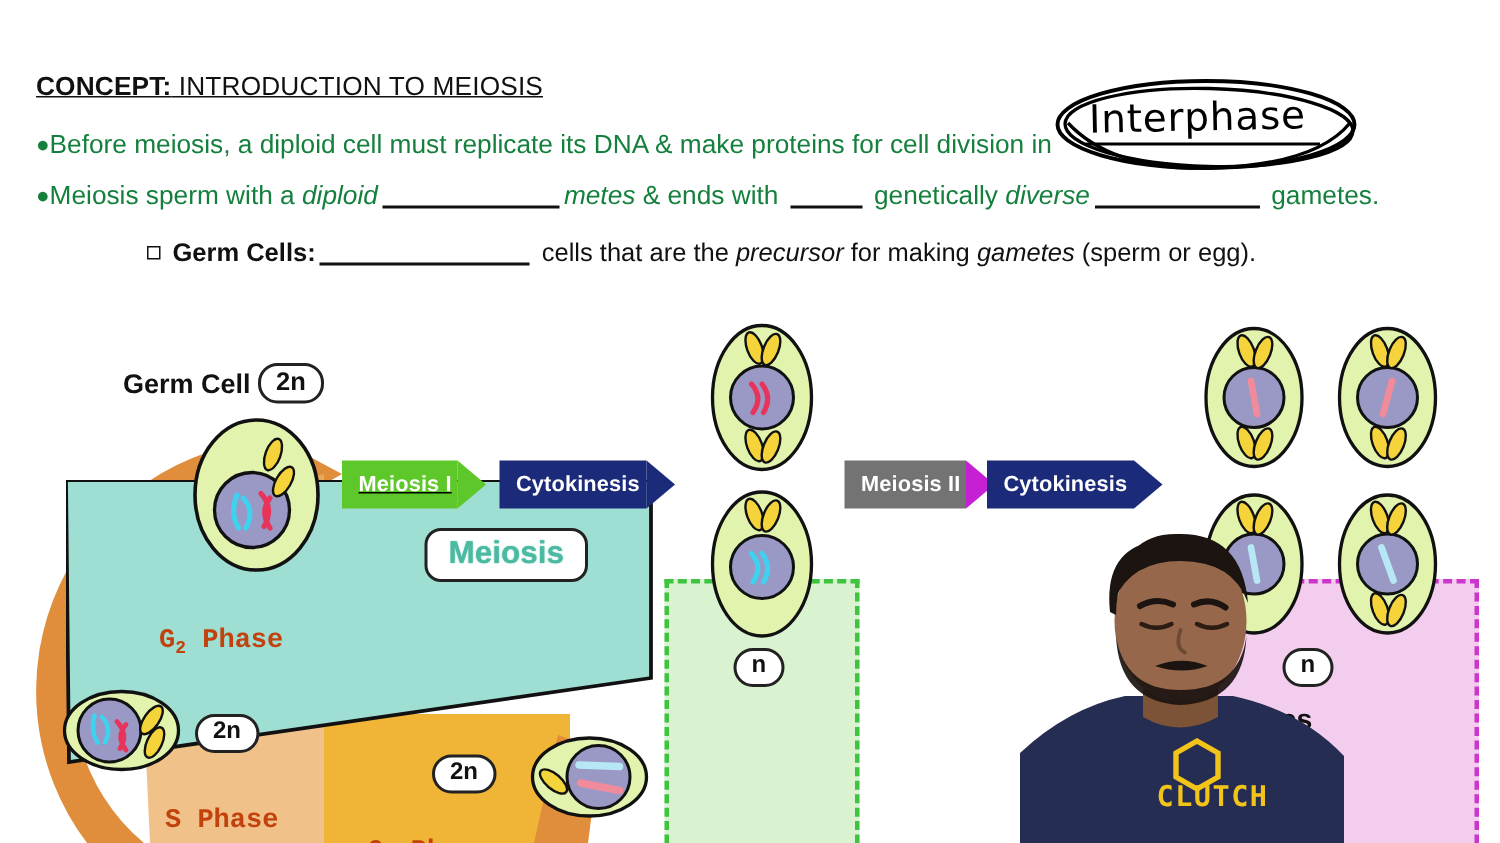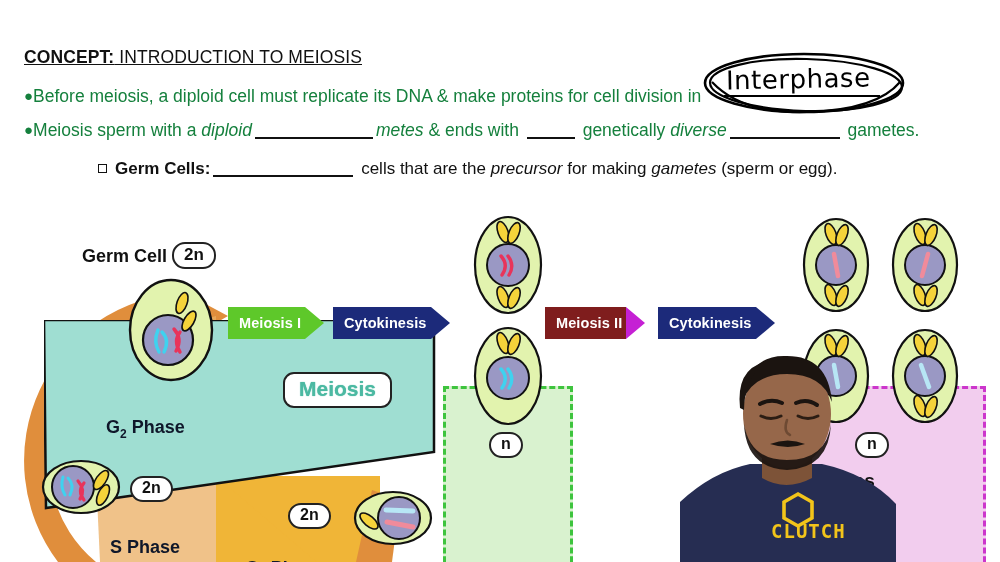--- a/index.html
+++ b/index.html
@@ -66,21 +66,21 @@
     position: absolute; left: 0; top: 190px;
     width: 1000px; height: 372px; z-index: 10;
   }
 
   
   #meiosis-funnel {
     position: absolute; left: 44px; top: 130px;
     width: 410px; height: 190px; z-index: 12;
   }
   #meiosis-label {
-    position: absolute; left: 283px; top: 372px;
+    position: absolute; left: 283px; top: 352px;
     background: #fff; border: 2.5px solid #222; border-radius: 11px;
     padding: 3px 14px 5px 14px; z-index: 30;
   }
   #meiosis-label span {
     font-size: 21px; font-weight: bold; color: #4cb9a2;
     text-shadow: 0 0 1px #4cb9a2;
   }
 
   
   .panel {
@@ -108,27 +108,27 @@
   .arrow .head {
     width: 0; height: 0;
     border-top: 16px solid transparent;
     border-bottom: 16px solid transparent;
   }
   .arrow .lbl {
     font-size: 14.5px; font-weight: bold; color: #fff;
     white-space: nowrap; letter-spacing: .1px;
   }
   #arrow-meiosis1 { left: 228px; }
-  #arrow-meiosis1 .body { background: #5ec82a; }
+  #arrow-meiosis1 .body { background: #5ec82a; text-decoration: underline; }
   #arrow-meiosis1 .head { border-left: 19px solid #5ec82a; }
   #arrow-cyto1 { left: 333px; }
   #arrow-cyto1 .body { background: #1c2a7a; }
   #arrow-cyto1 .head { border-left: 19px solid #1c2a7a; }
   #arrow-meiosis2 { left: 545px; }
-  #arrow-meiosis2 .body { background: #7f1d1d; }
+  #arrow-meiosis2 .body { background: #737373; margin-left: 18px; }
   #arrow-meiosis2 .head { border-left: 19px solid #c520d4; }
   #arrow-cyto2 { left: 658px; }
   #arrow-cyto2 .body { background: #1c2a7a; }
   #arrow-cyto2 .head { border-left: 19px solid #1c2a7a; }
 
   
   #germ-cell-label {
     position: absolute; left: 82px; top: 242px; z-index: 30;
     font-size: 18px; font-weight: bold; color: #111; text-align: center;
   }
@@ -150,21 +150,21 @@
   #badge-2n-g1 { left: 288px; top: 503px; }
 
   #gametes-label {
     position: absolute; left: 820px; top: 470px; z-index: 22;
     font-size: 19px; font-weight: bold; color: #111;
   }
 
   
   .phase-label {
     position: absolute; z-index: 22;
-    font-size: 18px; font-weight: bold; color: #0f172a;
+    font-size: 18px; font-weight: bold; color: #c2410c; font-family: Liberation Mono, monospace;
   }
   .phase-label sub { font-size: 12px; }
   #lbl-g2 { left: 106px; top: 417px; }
   #lbl-s  { left: 110px; top: 537px; }
   #lbl-g1 { left: 245px; top: 558px; }
 
   
   #presenter {
     position: absolute; left: 672px; top: 352px;
     width: 230px; height: 210px; z-index: 50;

